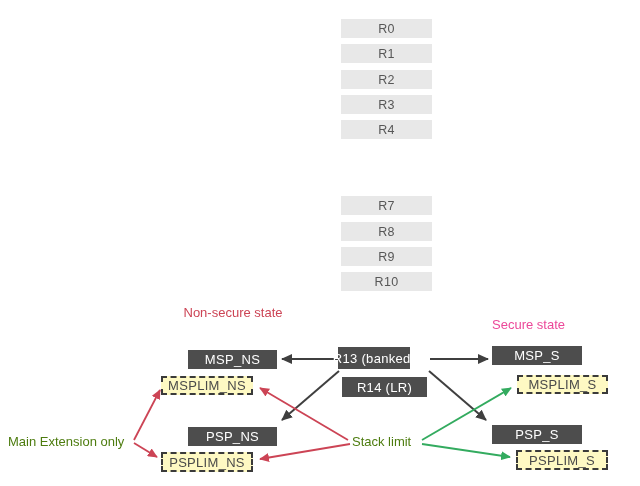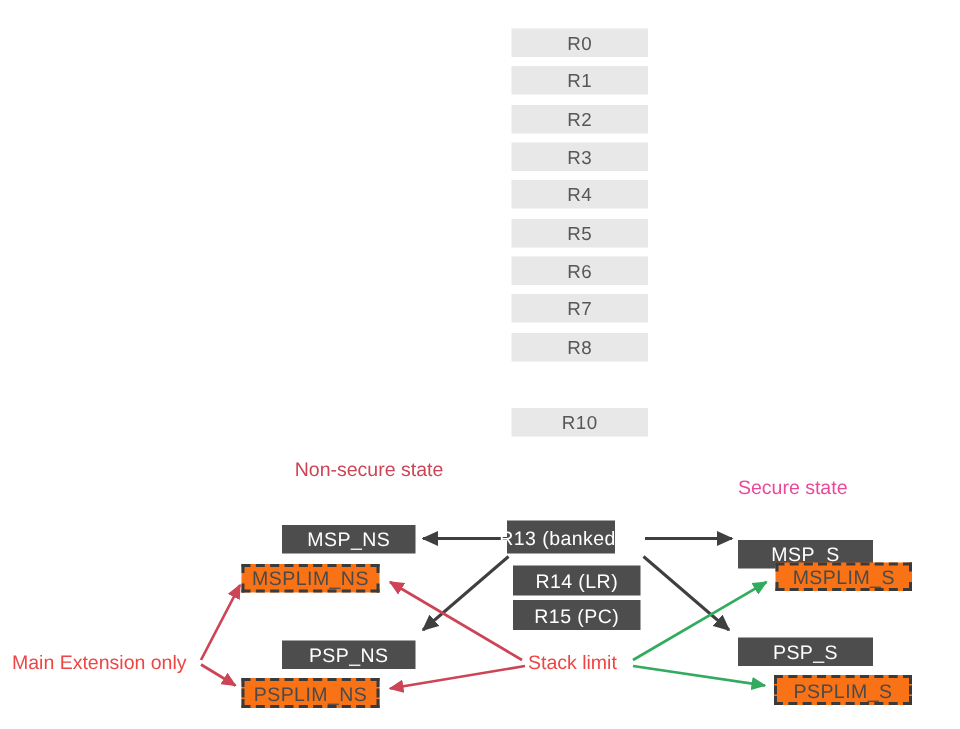--- a/index.html
+++ b/index.html
@@ -35,38 +35,37 @@
     color: #575757;
     font-size: 12.5px;
   }
   .box-dark {
     background: #4d4d4d;
     color: #ffffff;
     font-size: 13px;
     text-align: center;
   }
   .box-dashed {
-    background: #f97316;
+    background: #fef9c3;
     border: 2px dashed #3a3a3a;
     color: #4a4a4a;
     font-size: 13px;
   }
   .lbl {
     position: absolute;
     z-index: 2;
     font-size: 13px;
-    color: #ef4444;
+    color: #4d7c0f;
     white-space: nowrap;
   }
   .lbl-red {
     color: #cc4455;
     text-align: center;
     white-space: normal;
     line-height: 17px;
-    margin-left: 13px;
   }
   .lbl-green {
     color: #ec4899;
     text-align: left;
   }
 </style>
 </head>
 <body>
 
 <div id="canvas">
@@ -97,36 +96,34 @@
 
     <line x1="422" y1="440" x2="511" y2="388" stroke="#33ab5f" stroke-width="1.8" marker-end="url(#ah-green)"></line>
     <line x1="422" y1="444" x2="510" y2="457" stroke="#33ab5f" stroke-width="1.8" marker-end="url(#ah-green)"></line>
   </svg>
 
   <div class="box reg-light" style="top:19px">R0</div>
   <div class="box reg-light" style="top:44px">R1</div>
   <div class="box reg-light" style="top:70px">R2</div>
   <div class="box reg-light" style="top:95px">R3</div>
   <div class="box reg-light" style="top:120px">R4</div>
-  <div class="box reg-light" style="top:146px">R5</div>
-  <div class="box reg-light" style="top:171px">R6</div>
   <div class="box reg-light" style="top:196px">R7</div>
   <div class="box reg-light" style="top:222px">R8</div>
+  <div class="box reg-light" style="top:247px">R9</div>
   <div class="box reg-light" style="top:272px">R10</div>
 
   <div class="box box-dark" style="left:338px; top:347px; width:72px; height:22px">R13 (banked)</div>
   <div class="box box-dark" style="left:342px; top:377px; width:85px; height:20px">R14 (LR)</div>
-  <div class="box box-dark" style="left:342px; top:400px; width:85px; height:20px">R15 (PC)</div>
 
   <div class="box box-dark" style="left:188px; top:350px; width:89px; height:19px">MSP_NS</div>
   <div class="box box-dashed" style="left:161px; top:376px; width:92px; height:19px">MSPLIM_NS</div>
   <div class="box box-dashed" style="left:161px; top:452px; width:92px; height:20px">PSPLIM_NS</div>
   <div class="box box-dark" style="left:188px; top:427px; width:89px; height:19px">PSP_NS</div>
 
-  <div class="box box-dark" style="left:492px; top:360px; width:90px; height:19px">MSP_S</div>
+  <div class="box box-dark" style="left:492px; top:346px; width:90px; height:19px">MSP_S</div>
   <div class="box box-dashed" style="left:517px; top:375px; width:91px; height:19px">MSPLIM_S</div>
   <div class="box box-dark" style="left:492px; top:425px; width:90px; height:19px">PSP_S</div>
   <div class="box box-dashed" style="left:516px; top:450px; width:92px; height:20px">PSPLIM_S</div>
 
   <div class="lbl lbl-red" style="left:183px; top:304px; width:100px">Non-secure state</div>
   <div class="lbl lbl-green" style="left:492px; top:317px; width:110px">Secure state</div>
   <div class="lbl" style="left:8px; top:434px">Main Extension only</div>
   <div class="lbl" style="left:352px; top:434px">Stack limit</div>
 
 </div>

